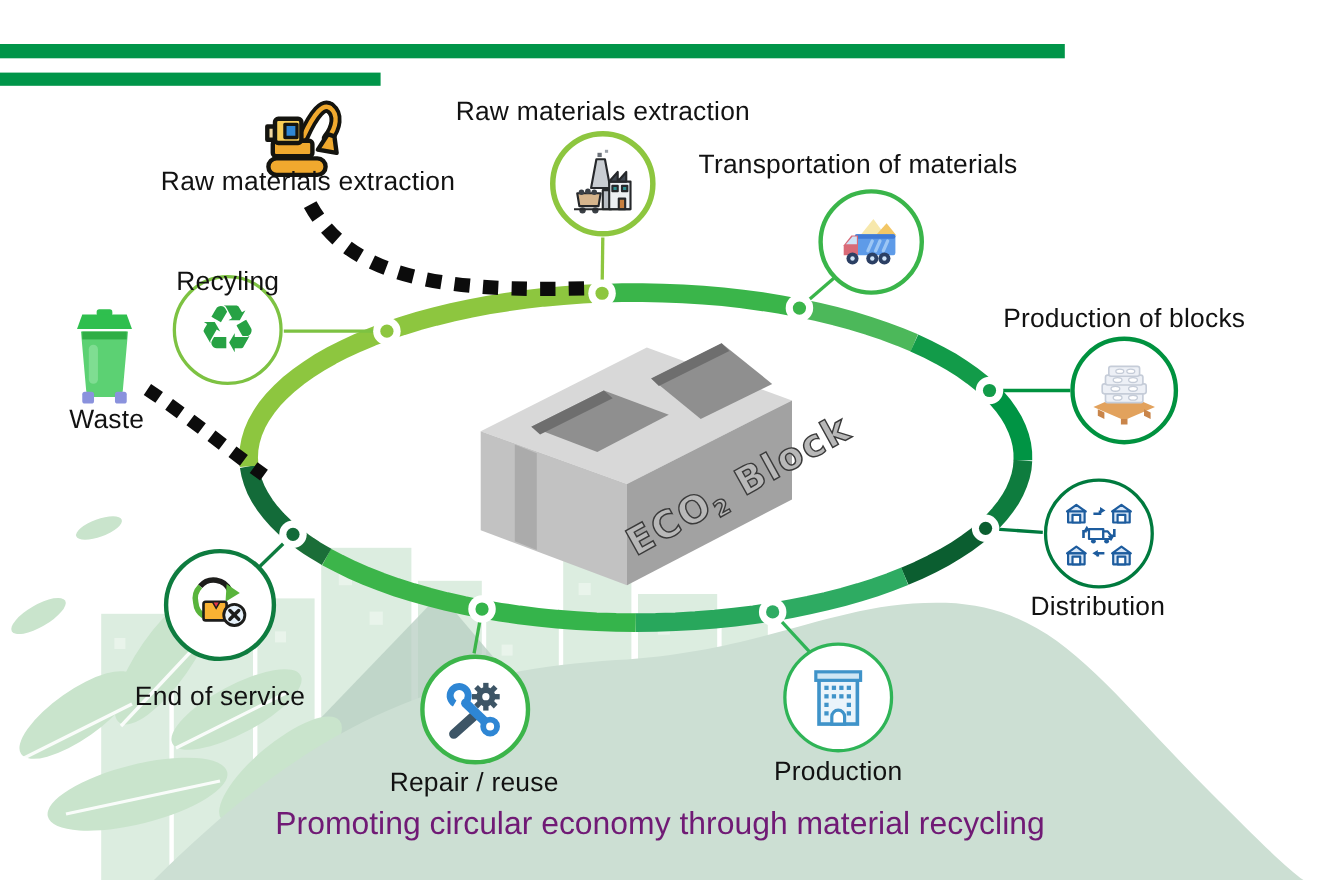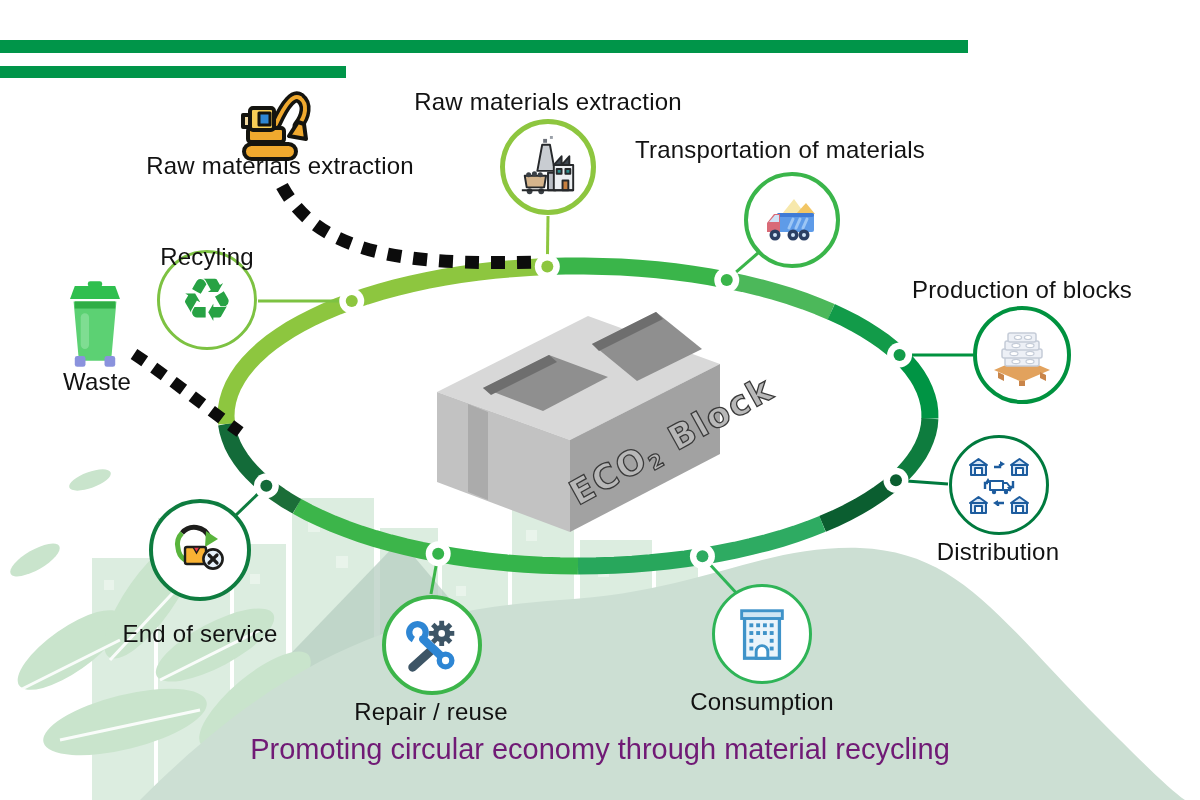--- a/index.html
+++ b/index.html
@@ -341,20 +341,20 @@
 
   <div class="stage-circle" style="left: 157px; top: 250px; width: 100px; height: 100px; border-width: 3px; border-color: rgb(125, 194, 66);">
     <span id="recycle-glyph">♻</span>
   </div>
 
   <div class="stage-label" style="left:280px;top:152px;text-align:center;">Raw materials extraction</div>
   <div class="stage-label" style="left:548px;top:88px;">Raw materials extraction</div>
   <div class="stage-label" style="left:780px;top:136px;">Transportation of materials</div>
   <div class="stage-label" style="left:1022px;top:276px;">Production of blocks</div>
   <div class="stage-label" style="left:998px;top:538px;">Distribution</div>
-  <div class="stage-label" style="left:762px;top:688px;">Consumption</div>
+  <div class="stage-label" style="left:762px;top:688px;">Production</div>
   <div class="stage-label" style="left:431px;top:698px;">Repair / reuse</div>
   <div class="stage-label" style="left:200px;top:604px;margin-top:16px;">End of service</div>
   <div class="stage-label" style="left:207px;top:224px;margin-top:19px;">Recyling</div>
   <div class="stage-label" style="left:97px;top:368px;text-align:center;">Waste</div>
 
   <div id="caption">Promoting circular economy through material recycling</div>
 </div>
 
 </body></html>

